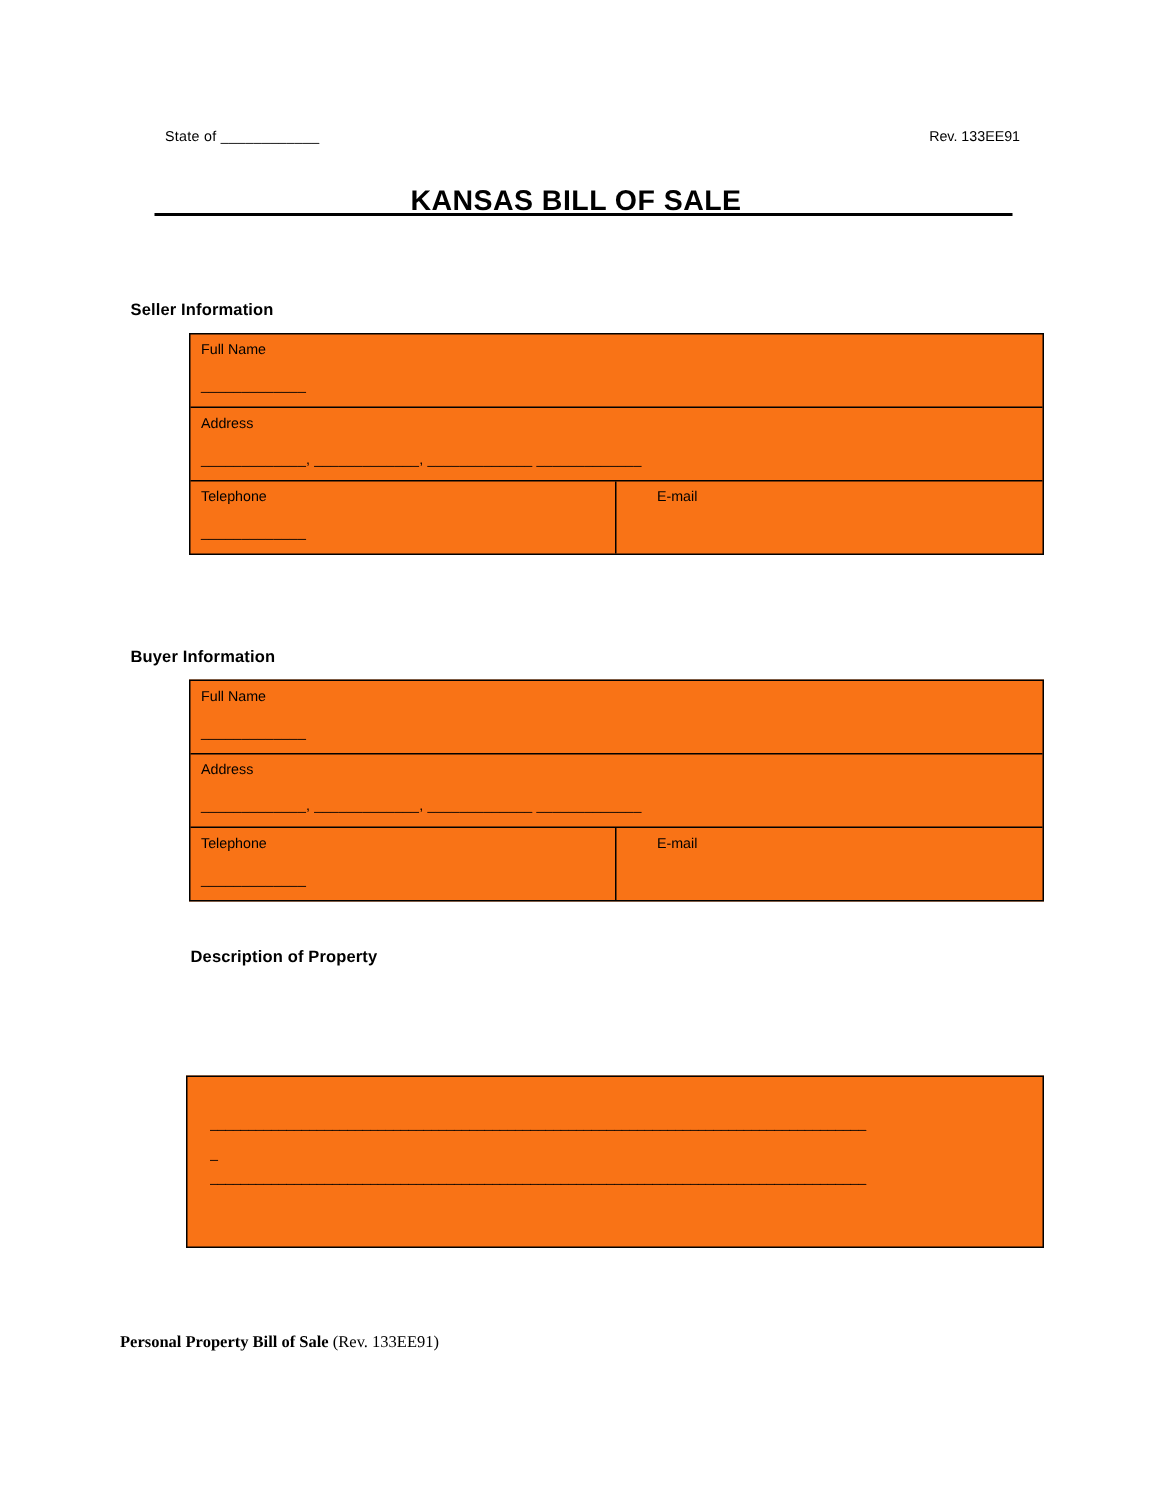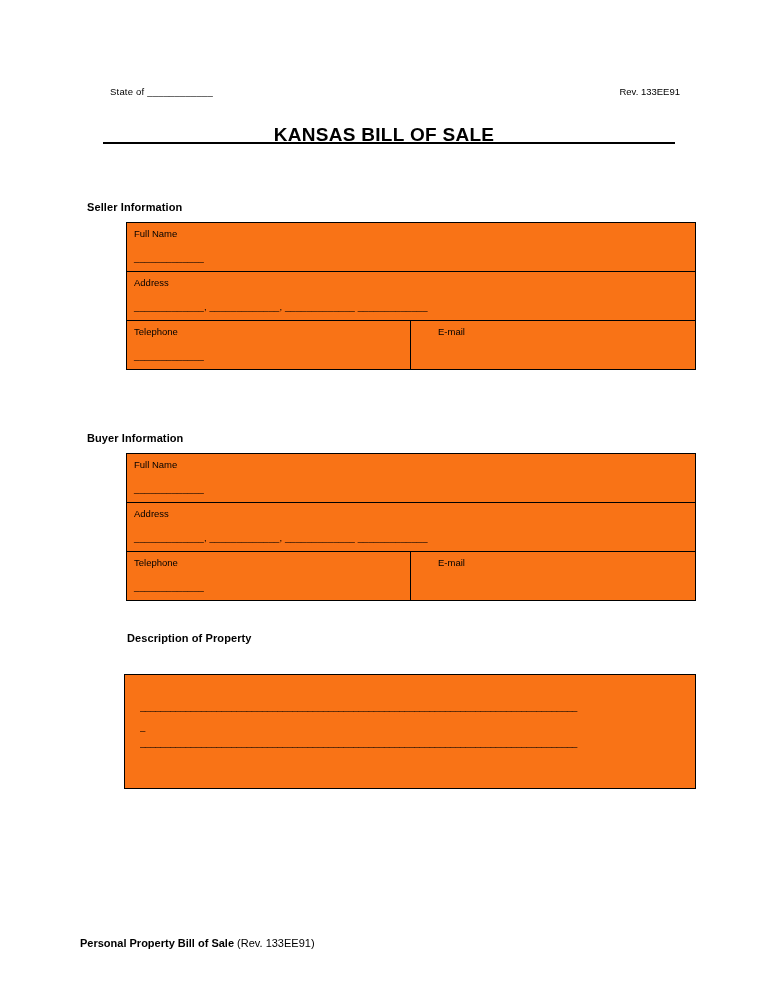--- a/index.html
+++ b/index.html
@@ -84,21 +84,21 @@
   
   .form-box {
     position: absolute;
     border: 1.6px solid #000000;
     box-sizing: border-box;
     background: #f97316;
     margin-left: 16px;
   }
   #seller-box { left: 30px; top: 222px; width: 570px; height: 148px; }
   #buyer-box  { left: 30px; top: 453px; width: 570px; height: 148px; }
-  #property-box { left: 28px; top: 674px; width: 572px; height: 115px; }
+  #property-box { left: 28px; top: 717px; width: 572px; height: 115px; }
 
   .row {
     position: relative;
     box-sizing: border-box;
     height: 49px;
     border-bottom: 1.2px solid #000000;
     padding: 5px 0 0 7px;
   }
   .row:last-child {
     border-bottom: none;
@@ -148,22 +148,23 @@
     overflow: hidden;
   }
   #prop-line-1 { left: 15px; top: 26px; width: 545px; }
   #prop-dash   { left: 15px; top: 46px; width: 545px; }
   #prop-line-2 { left: 15px; top: 62px; width: 545px; }
 
   
   .footer-left {
     position: absolute;
     left: 0px;
-    top: 937px;
+    top: 889px;
     font-size: 11px;
+    font-family: Liberation Serif, serif;
   }
   .footer-left .strong {
     font-weight: bold;
   }
   .footer-left .rev {
     font-weight: normal;
   }
   .page-num {
     position: absolute;
     left: 0;

